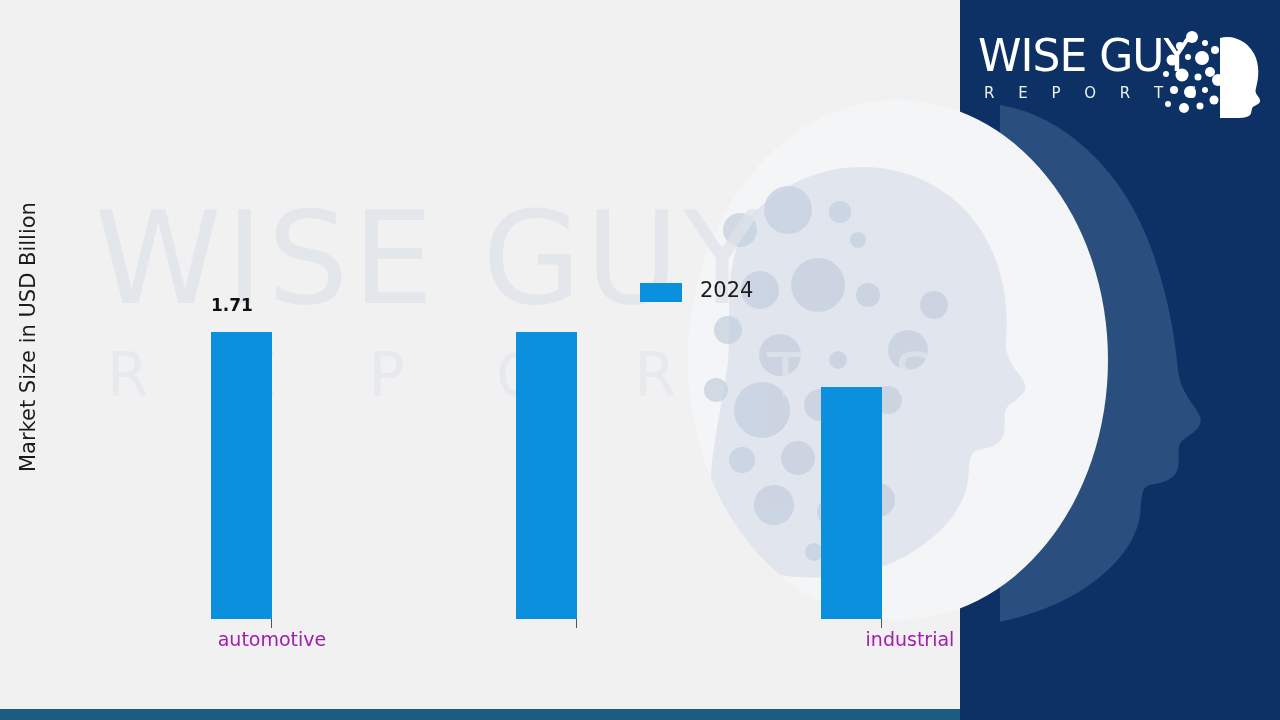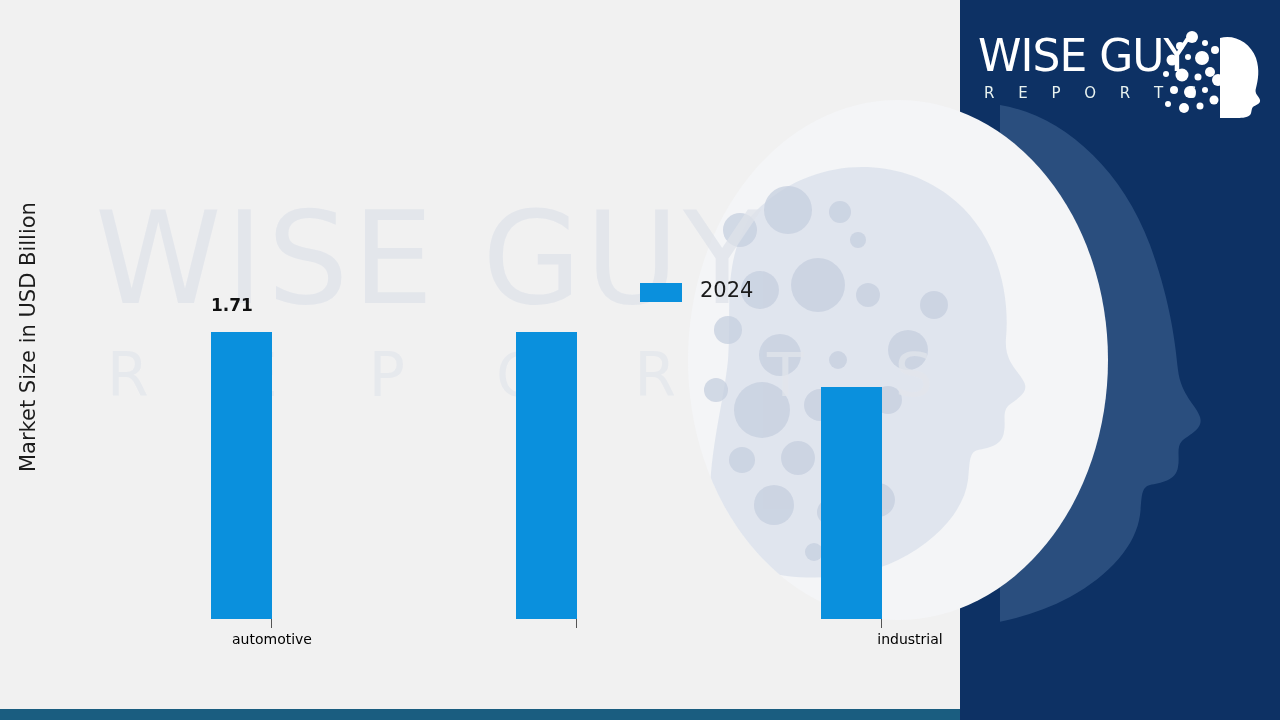--- a/index.html
+++ b/index.html
@@ -186,22 +186,22 @@
     color: #101010;
     white-space: nowrap;
   }
   .tick {
     position: absolute;
     width: 1px;
     background: #555555;
   }
   .x-label {
     position: absolute;
-    font-size: 14px;
-    color: #000000;
+    font-size: 19px;
+    color: #a21caf;
     text-align: center;
     line-height: 24px;
   }
   .legend {
     position: absolute;
     left: 640px;
     top: 278px;
     display: flex;
     align-items: flex-end;
   }

